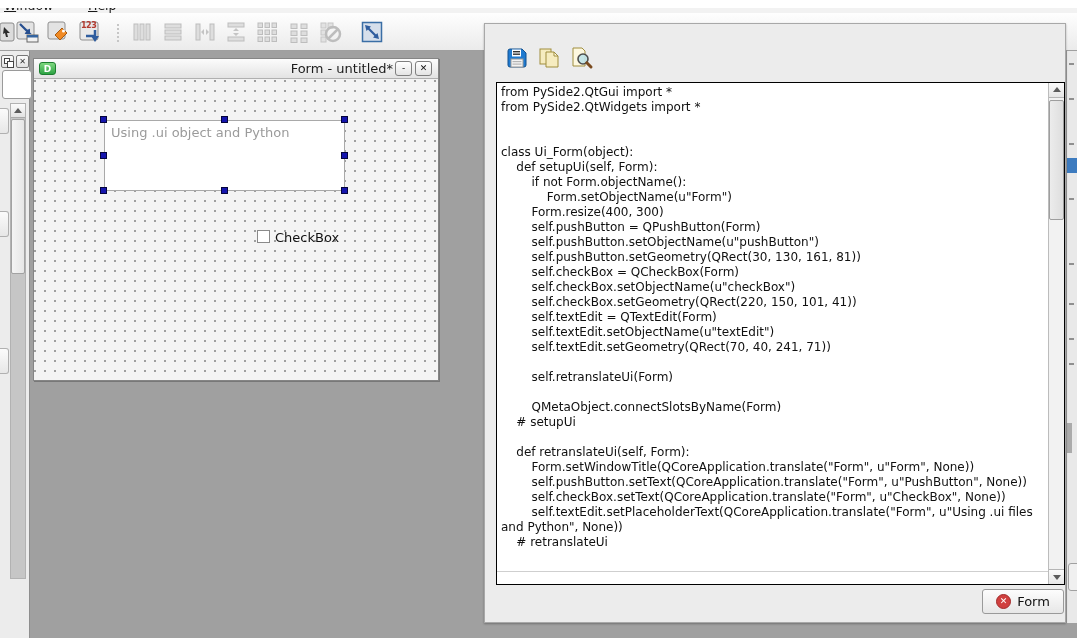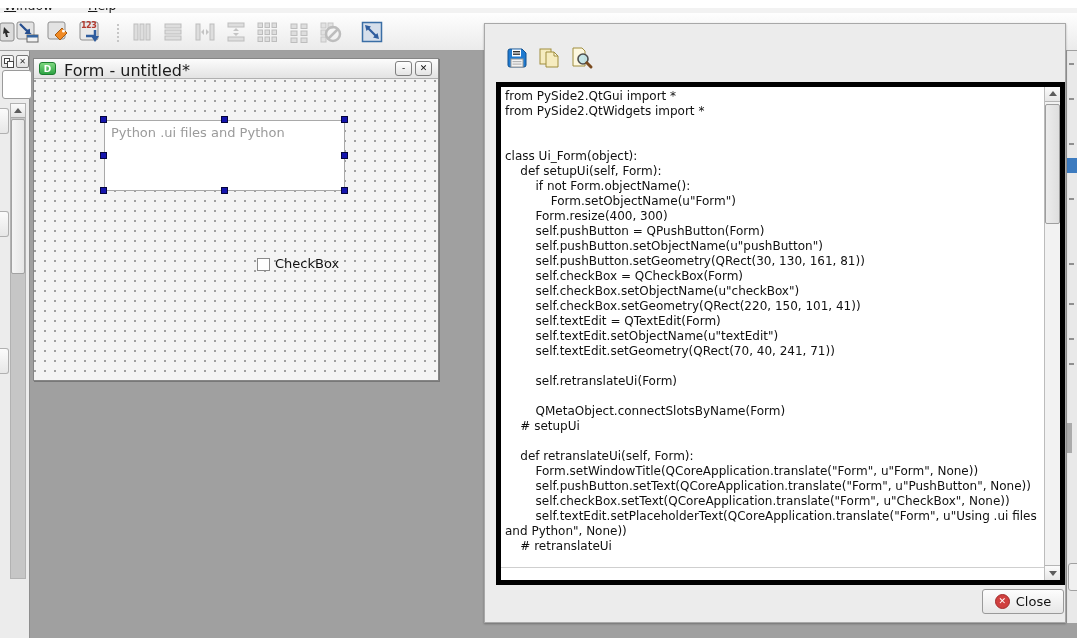--- a/index.html
+++ b/index.html
@@ -38,35 +38,35 @@
   .right-sliver { position:absolute; left:1066px; top:43px; width:11px; height:572px; background:#e9e9e9; border-left:1px solid #9a9a9a; z-index:3; }
   .rs-dash { position:absolute; left:2px; width:5px; height:2px; background:#8f8f8f; }
   .rs-selected { position:absolute; left:0; top:107px; width:11px; height:15px; background:#3d7bbf; }
   .rs-thumb { position:absolute; left:0; top:372px; width:5px; height:30px; background:#ababab; }
   .rs-box { position:absolute; left:1px; top:512px; width:12px; height:28px; border:1px solid #a0a0a0; border-radius:3px; background:#f0f0f0; }
 
   
   .form-window { position:absolute; left:33px; top:50px; width:406px; height:323px; background:#f2f2f2; border:1px solid #858585; box-shadow:1px 1px 0 rgba(0,0,0,.25); z-index:6; }
   .fw-titlebar { position:relative; height:20px; background:linear-gradient(#fcfcfc,#e3e3e3); border-bottom:1px solid #b0b0b0; }
   .fw-icon { position:absolute; left:5px; top:3px; width:17px; height:13px; background:linear-gradient(#7fd87f,#2da344); border:1px solid #1d7d30; border-radius:3px; color:#fff; font-size:9px; font-weight:bold; text-align:center; line-height:12px; }
-  .fw-title { position:absolute; left:30px; right:45px; top:2px; text-align:left; font-size:16px; color:#1c1c1c; }
+  .fw-title { position:absolute; left:30px; right:45px; top:2px; text-align:right; font-size:13px; color:#1c1c1c; }
   .fw-btn { position:absolute; top:2px; width:17px; height:15px; border:1px solid #7f7f7f; border-radius:3px; background:linear-gradient(#ffffff,#e4e4e4); text-align:center; font-size:9px; line-height:13px; color:#111; }
   .fw-min { right:26px; } .fw-close { right:6px; font-weight:bold; }
   .fw-body { position:absolute; left:0; top:21px; right:0; bottom:0; background-color:#f4f4f4; background-image:radial-gradient(circle, #9f9f9f 0.9px, transparent 1.1px); background-size:10px 10px; background-position:6px 6px; }
 
   .textedit { position:absolute; left:70px; top:40px; width:241px; height:71px; background:#fff; border:1px solid #a9a9a9; font-size:13px; color:#9b9b9b; padding:4px 6px; }
   .sel-handle { position:absolute; width:7px; height:7px; background:#1414ad; border:1px solid #04043c; }
   .pushbutton { position:absolute; left:30px; top:130px; width:161px; height:81px; background:linear-gradient(#fefefe,#ececec); border:1px solid #a3a3a3; border-radius:3px; display:flex; align-items:center; justify-content:center; font-size:13px; color:#111; }
-  .checkbox-row { position:absolute; left:220px; top:150px; width:101px; height:41px; display:flex; align-items:flex-end; font-size:13px; color:#111; }
+  .checkbox-row { position:absolute; left:220px; top:150px; width:101px; height:41px; display:flex; align-items:flex-start; font-size:13px; color:#111; }
   .cb-indicator { width:13px; height:13px; background:#fff; border:1px solid #8a8a8a; margin:0 5px 0 3px; flex:0 0 auto; }
 
   
   .code-dialog { position:absolute; left:484px; top:15px; width:582px; height:600px; background:#ececec; border:1px solid #a8a8a8; box-shadow:0 1px 2px rgba(0,0,0,.3); z-index:7; }
   .cd-tbtn { position:absolute; top:22px; width:24px; height:24px; }
-  .code-area { position:absolute; left:11px; top:58px; width:569px; height:503px; background:#fff; border:5px solid #000000; overflow:hidden; }
+  .code-area { position:absolute; left:11px; top:58px; width:569px; height:503px; background:#fff; border:1px solid #000000; overflow:hidden; }
   .code-text { position:absolute; left:4px; top:2px; width:545px; font-size:12px; line-height:15px; color:#101010; white-space:pre; font-family:"DejaVu Sans", sans-serif; }
   .hscroll-line { position:absolute; left:0; right:16px; bottom:12px; border-bottom:1px solid #cfcfcf; }
   .v-scroll { position:absolute; right:0; top:0; width:16px; height:100%; background:#f2f2f2; border-left:1px solid #bcbcbc; }
   .vs-up, .vs-down { position:absolute; left:0; width:15px; height:15px; background:linear-gradient(#fbfbfb,#e6e6e6); }
   .vs-up { top:0; border-bottom:1px solid #b5b5b5; } .vs-down { bottom:0; border-top:1px solid #b5b5b5; }
   .vs-thumb { position:absolute; left:0; top:17px; width:15px; height:120px; background:linear-gradient(90deg,#ececec,#dedede); border:1px solid #9e9e9e; border-radius:2px; }
   .close-btn { position:absolute; left:497px; top:565px; width:82px; height:25px; border:1px solid #9a9a9a; border-radius:3px; background:linear-gradient(#fdfdfd,#e7e7e7); display:flex; align-items:center; justify-content:center; gap:6px; font-size:13px; color:#111; cursor:default; }
   .close-ico { width:15px; height:15px; border-radius:50%; background:#d0403f; border:1px solid #a32b2b; color:#fff; font-size:9px; font-weight:bold; text-align:center; line-height:13px; }
 
   
@@ -235,21 +235,21 @@
   </div>
 
   <div class="form-window">
     <div class="fw-titlebar">
       <div class="fw-icon">D</div>
       <div class="fw-title">Form - untitled*</div>
       <div class="fw-btn fw-min"><span>-</span></div>
       <div class="fw-btn fw-close"><span>✕</span></div>
     </div>
     <div class="fw-body">
-      <div class="textedit"><span>Python .ui files and Python</span></div>
+      <div class="textedit"><span>Using .ui object and Python</span></div>
 
       <div class="sel-handle" style="left:66px;top:36px"></div>
       <div class="sel-handle" style="left:187px;top:36px"></div>
       <div class="sel-handle" style="left:307px;top:36px"></div>
       <div class="sel-handle" style="left:66px;top:72px"></div>
       <div class="sel-handle" style="left:307px;top:72px"></div>
       <div class="sel-handle" style="left:66px;top:107px"></div>
       <div class="sel-handle" style="left:187px;top:107px"></div>
       <div class="sel-handle" style="left:307px;top:107px"></div>
 
@@ -327,18 +327,18 @@
           </div>
         <div class="vs-thumb"></div>
         <div class="vs-down">
             <div class="tri-down"></div>
           </div>
       </div>
     </div>
 
     <div class="close-btn">
       <span class="close-ico">✕</span>
-      <span>Close</span>
+      <span>Form</span>
     </div>
   </div>
 
 
 </div>
 
 </body></html>

